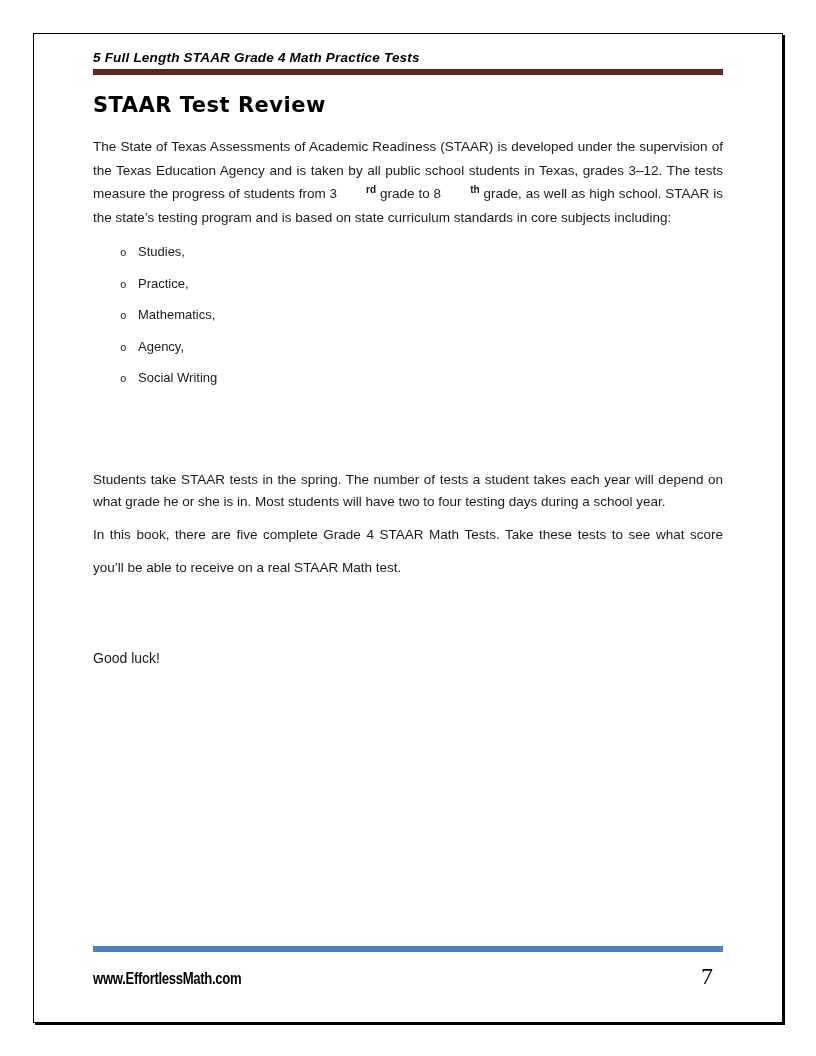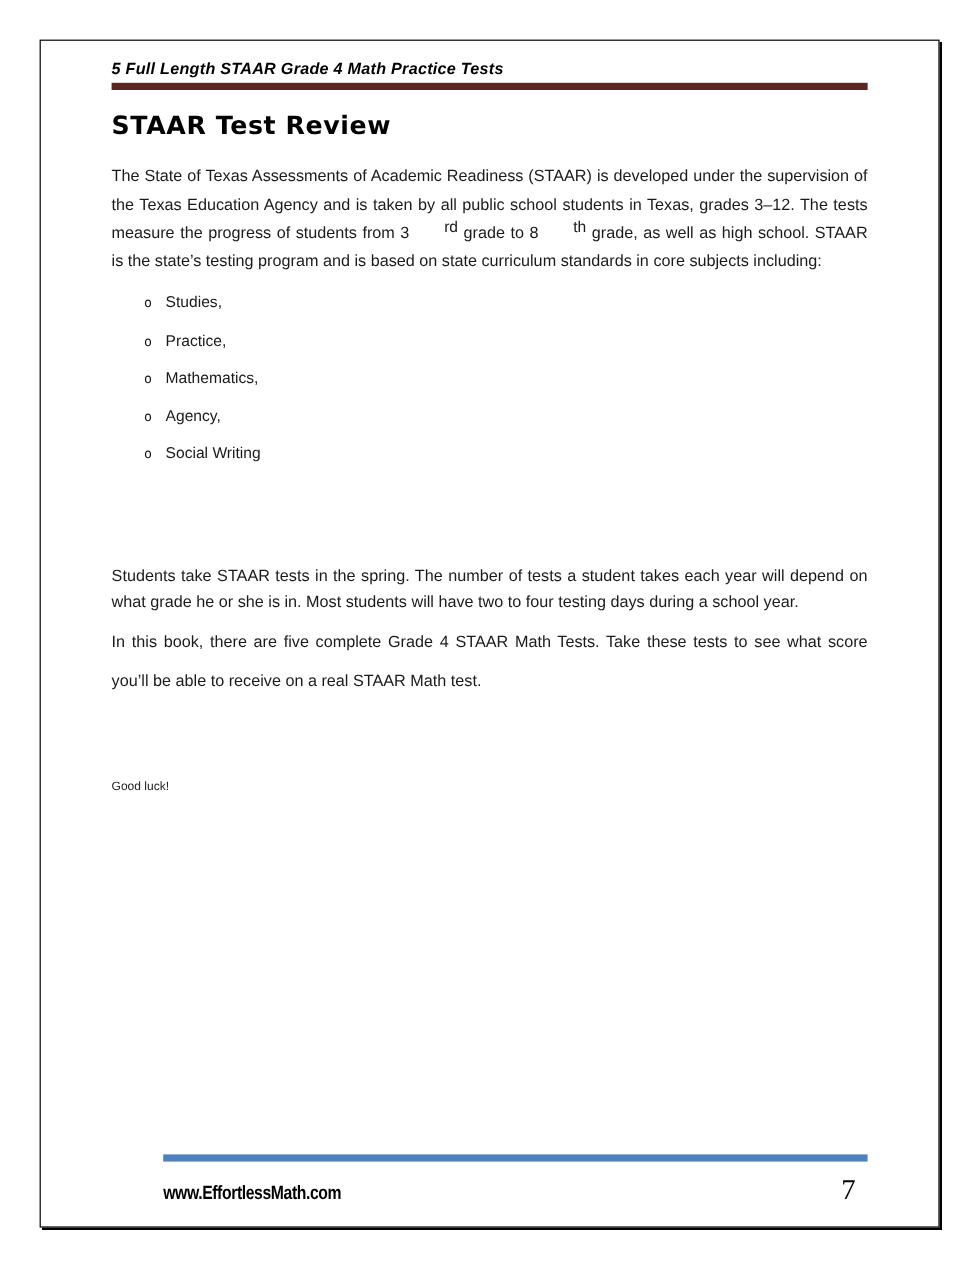--- a/index.html
+++ b/index.html
@@ -42,22 +42,22 @@
     letter-spacing: 0.5px;
   }
   .body-par {
     font-size: 13.5px;
     line-height: 23.5px;
     text-align: justify;
     color: #1a1a1a;
   }
   .intro-par { margin-top: 18px; }
   .body-par sup {
-    font-size: 13px;
-    font-weight: 400;
+    font-size: 10px;
+    font-weight: 700;
     vertical-align: super;
     line-height: 0;
     margin-left: 29px;
   }
   .subject-list {
     margin-top: 15px;
     list-style: none;
     padding-left: 27px;
   }
   .subject-list li {
@@ -69,26 +69,25 @@
   }
   .bullet-o {
     font-family: "DejaVu Sans Mono", monospace;
     font-size: 11px;
     width: 18px;
     color: #1a1a1a;
     flex: 0 0 18px;
   }
   .spring-par { margin-top: 84px; line-height: 22px; }
   .book-par { margin-top: 5px; line-height: 33px; }
-  .good-luck { margin-top: 66px; font-size: 10px; }
+  .good-luck { margin-top: 66px; font-size: 14px; }
   .footer {
     position: absolute;
     left: 59px; right: 59px;
-    bottom: 16px;
-    margin-left: 43px;
+    bottom: 32px;
   }
   .footer-rule {
     height: 6px;
     background: #4f81bd;
   }
   .footer-row {
     margin-top: 11px;
     display: flex;
     justify-content: space-between;
     align-items: baseline;

